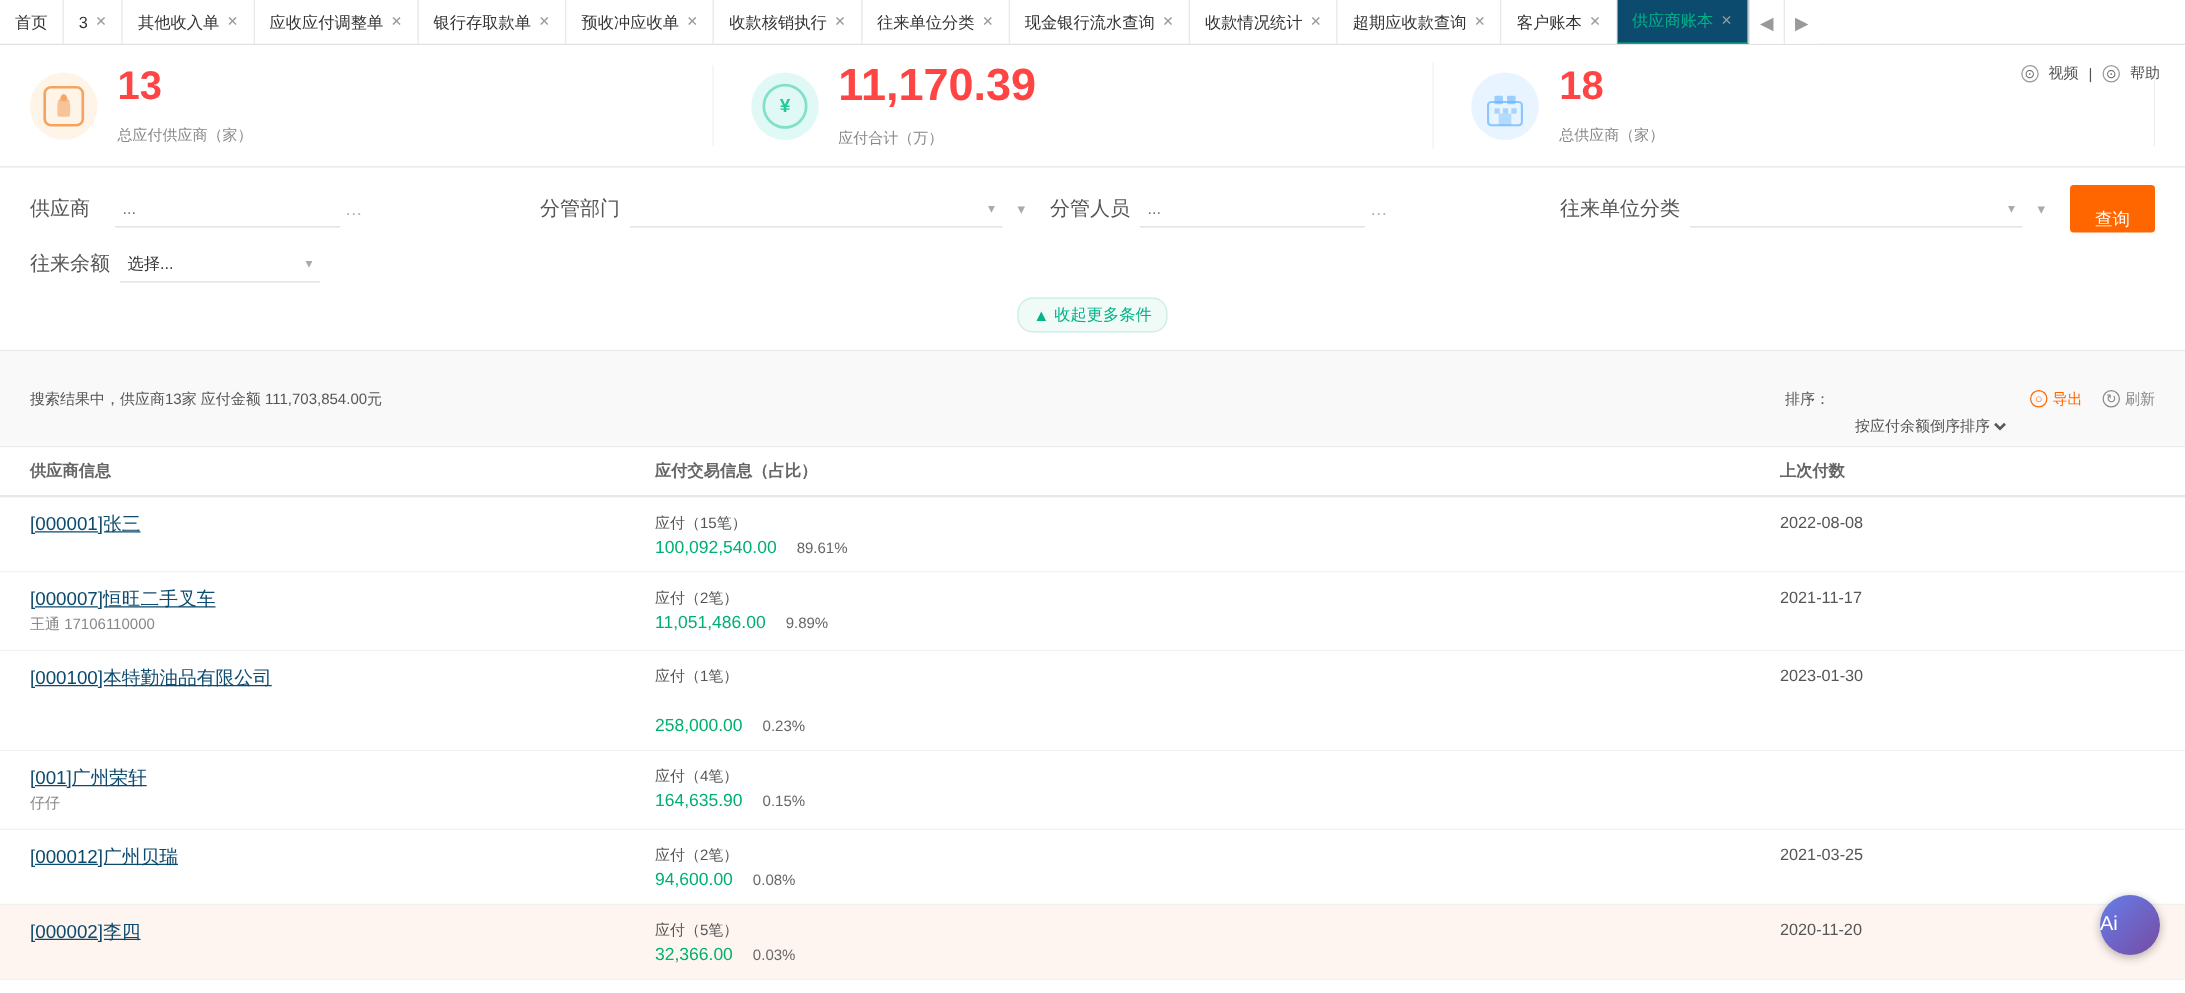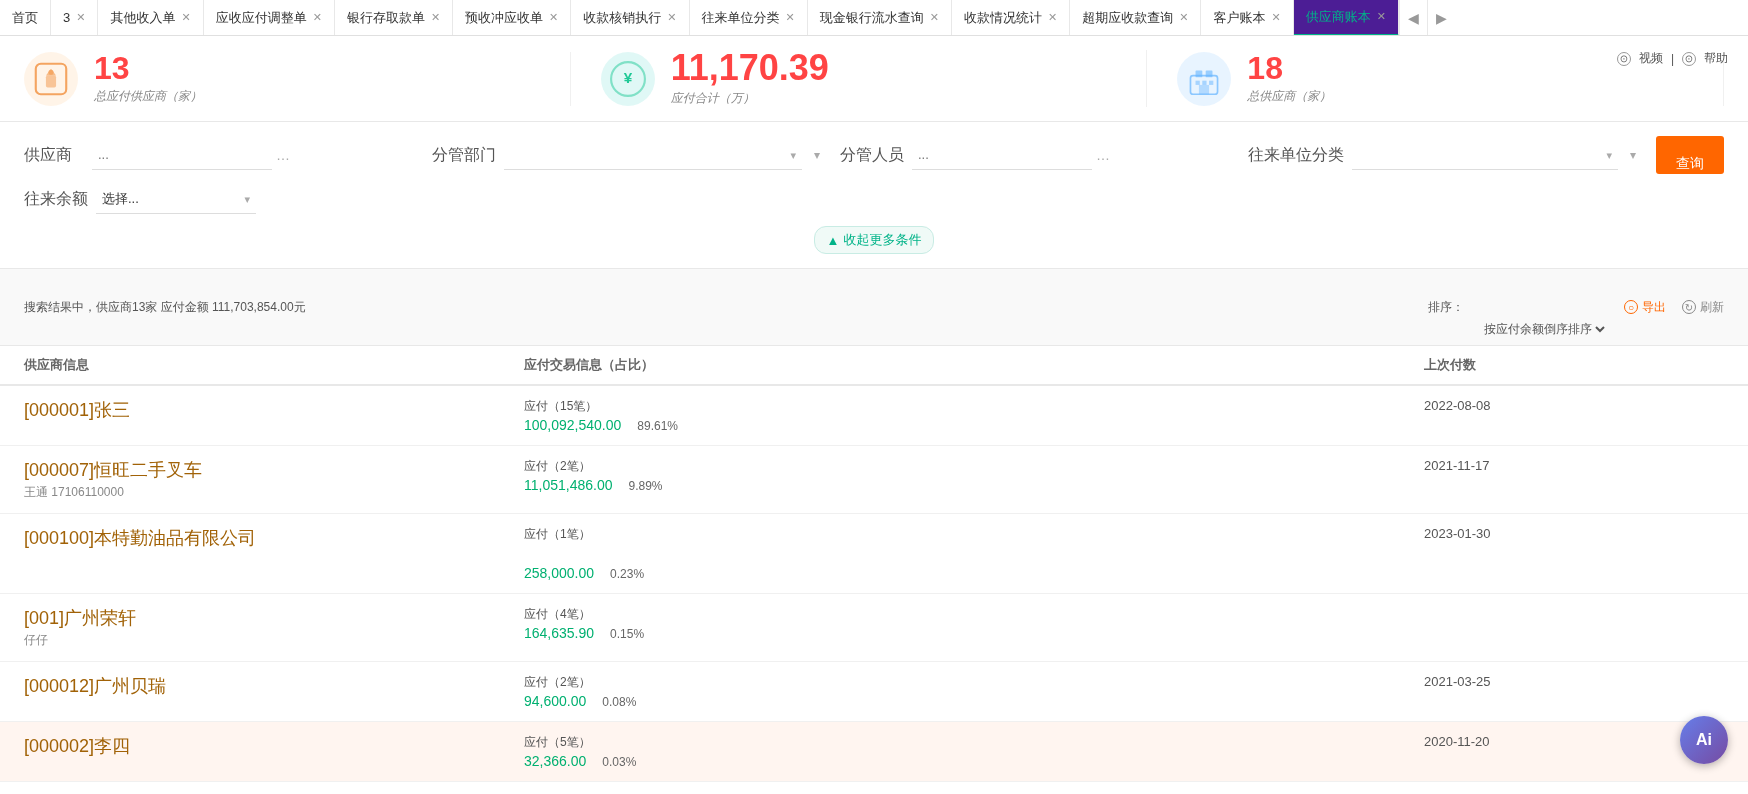--- a/index.html
+++ b/index.html
@@ -1,31 +1,31 @@
 <!DOCTYPE html>
 <html><head>
   <meta charset="utf-8">
   <style>
     * { margin: 0; padding: 0; box-sizing: border-box; }
     body { font-family: 'Microsoft YaHei', SimSun, sans-serif; font-size: 13px; background: #f5f5f5; color: #333; width: 1748px; min-height: 794px; overflow-x: hidden; }
 
     
     .top-nav { display: flex; align-items: center; background: #fff; border-bottom: 1px solid #e0e0e0; height: 36px; padding: 0; overflow: hidden; }
     .nav-tab { display: flex; align-items: center; padding: 0 12px; height: 36px; font-size: 13px; color: #333; border-right: 1px solid #e8e8e8; white-space: nowrap; cursor: pointer; position: relative; }
-    .nav-tab.active { color: #00b388; border-bottom: 2px solid #00b388; background: #4c1d95; }
+    .nav-tab.active { color: #00b388; border-bottom: 2px solid #00b388; background: #0c4a6e; }
     .nav-tab .close-x { margin-left: 6px; color: #999; font-size: 11px; cursor: pointer; }
     .nav-arrow { width: 28px; height: 36px; display: flex; align-items: center; justify-content: center; background: #fff; border-left: 1px solid #e8e8e8; cursor: pointer; color: #999; font-size: 14px; }
 
     
     .stats-bar { display: flex; align-items: center; background: #fff; padding: 14px 24px; border-bottom: 1px solid #e8e8e8; position: relative; }
     .stat-item { display: flex; align-items: center; gap: 16px; flex: 1; border-right: 1px solid #f0f0f0; padding: 0 30px; }
     .stat-item:first-child { padding-left: 0; }
     .stat-item:last-child { border-right: none; }
     .stat-content .stat-number { font-size: 32px; font-weight: bold; color: #ff4444; line-height: 1; }
-    .stat-content .stat-label { font-size: 12px; color: #888; margin-top: 4px; font-style: italic; }
+    .stat-content .stat-label { font-size: 12px; color: #888; margin-top: 16px; }
     .stat-content .stat-number.large { font-size: 36px; }
     .top-right-links { position: absolute; right: 20px; top: 14px; font-size: 12px; color: #666; display: flex; gap: 8px; align-items: center; }
     .top-right-links span { cursor: pointer; color: #555; }
 
     
     .filter-area { background: #fff; padding: 14px 24px 10px; border-bottom: 1px solid #e8e8e8; }
     .filter-row { display: flex; align-items: center; gap: 20px; margin-bottom: 10px; }
     .filter-item { display: flex; align-items: center; gap: 8px; flex: 1; }
     .filter-label { font-size: 16px; color: #555; white-space: nowrap; min-width: 60px; }
     .filter-input { flex: 1; height: 30px; border: none; border-bottom: 1px solid #ddd; padding: 0 6px; font-size: 13px; color: #333; outline: none; background: transparent; }
@@ -41,21 +41,21 @@
     .result-right { display: flex; align-items: center; gap: 16px; }
     .sort-select { font-size: 12px; color: #555; border: none; background: transparent; cursor: pointer; outline: none; margin-top: 44px; }
     .result-action { display: flex; align-items: center; gap: 4px; cursor: pointer; color: #ff6600; font-size: 12px; }
     .result-action .dot { width: 14px; height: 14px; border-radius: 50%; border: 1.5px solid #ff6600; display: flex; align-items: center; justify-content: center; font-size: 10px; }
 
     
     .table-container { background: #fff; margin: 0; }
     .table-header { display: grid; grid-template-columns: 500px 1fr 300px; padding: 10px 24px; border-bottom: 2px solid #e8e8e8; background: #fff; font-size: 13px; color: #666; font-weight: 700; }
     .table-row { display: grid; grid-template-columns: 500px 1fr 300px; padding: 12px 24px; border-bottom: 1px solid #f0f0f0; background: #fff; align-items: start; }
     .table-row.highlighted { background: #fff5f0; }
-    .supplier-name { color: #a16207; cursor: pointer; font-size: 18px; }
+    .supplier-name { color: #0c4a6e; cursor: pointer; font-size: 15px; text-decoration: underline; }
     .supplier-sub { font-size: 12px; color: #888; margin-top: 2px; }
     .tx-label { font-size: 12px; color: #555; }
     .tx-amount { color: #00b070; font-size: 14px; font-weight: 500; cursor: pointer; margin-top: 2px; }
     .tx-percent { font-size: 12px; color: #666; margin-left: 16px; display: inline-block; }
     .last-pay-date { font-size: 13px; color: #555; }
 
     
     .main-scroll { height: calc(794px - 36px - 84px - 88px - 38px - 38px); overflow-y: auto; }
     .main-scroll::-webkit-scrollbar { width: 6px; }
     .main-scroll::-webkit-scrollbar-thumb { background: #ccc; border-radius: 3px; }
@@ -364,15 +364,15 @@
           <span class="tx-percent">0.03%</span>
         </div>
       </div>
       <div>
         <span class="last-pay-date">2020-11-20</span>
       </div>
     </div>
   </div>
 </div>
 
-<div style="position:fixed; bottom:30px; right:20px; width:48px; height:48px; border-radius:50%; background: linear-gradient(135deg, #667eea 0%, #764ba2 100%); display:flex; align-items:center; justify-content:center; color:#fff; font-size:16px; font-weight:bold; cursor:pointer; box-shadow: 0 2px 8px rgba(0,0,0,0.3); z-index:999;">
+<div style="position:fixed; bottom:30px; right:20px; width:48px; height:48px; border-radius:50%; background: linear-gradient(135deg, #667eea 0%, #764ba2 100%); display:flex; align-items:center; color:#fff; font-size:16px; font-weight:normal; cursor:pointer; box-shadow: 0 2px 8px rgba(0,0,0,0.3); z-index:999;">
   <span>Ai</span>
 </div>
 
 </body></html>

